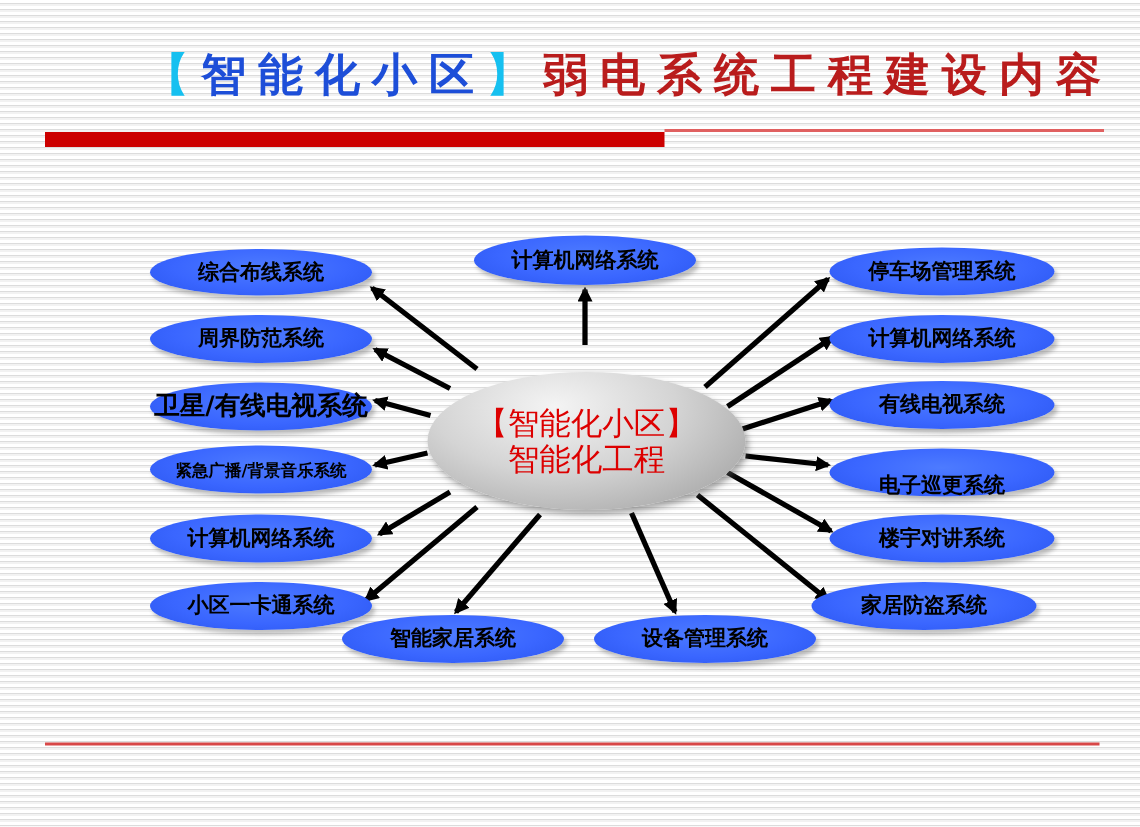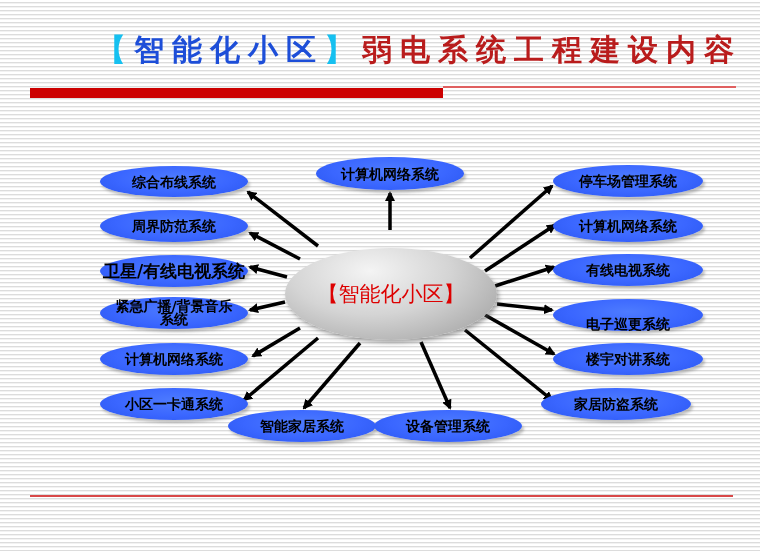--- a/index.html
+++ b/index.html
@@ -59,36 +59,37 @@
     <line x1="485" y1="271" x2="555" y2="225"></line>
     <line x1="495" y1="286" x2="554" y2="267"></line>
     <line x1="497" y1="304" x2="552" y2="310"></line>
     <line x1="485" y1="315" x2="554" y2="354"></line>
     <line x1="465" y1="330" x2="552" y2="400"></line>
   </g>
 </svg>
 
 <div class="center">
   <div>【智能化小区】</div>
+  <div>智能化工程</div>
 </div>
 
 <div class="node" style="left:316px;top:157px;width:148px;height:33px;">
   <span>计算机网络系统</span>
 </div>
 
 <div class="node" style="left:100px;top:166px;width:148px;height:31px;">
   <span>综合布线系统</span>
 </div>
 <div class="node" style="left:100px;top:210px;width:148px;height:32px;">
   <span>周界防范系统</span>
 </div>
 <div class="node" style="left:100px;top:255px;width:148px;height:32px;font-size:17px;">
   <span>卫星/有线电视系统</span>
 </div>
-<div class="node" style="left:100px;top:297px;width:148px;height:32px;font-size:14px;line-height:13px;padding:0 14px;box-sizing:border-box;">
+<div class="node" style="left:100px;top:297px;width:148px;height:32px;font-size:11px;line-height:13px;padding:0 14px;box-sizing:border-box;">
   <span>紧急广播/背景音乐系统</span>
 </div>
 <div class="node" style="left:100px;top:343px;width:148px;height:32px;">
   <span>计算机网络系统</span>
 </div>
 <div class="node" style="left:100px;top:388px;width:148px;height:32px;">
   <span>小区一卡通系统</span>
 </div>
 
 <div class="node" style="left:553px;top:165px;width:150px;height:32px;">
@@ -106,17 +107,17 @@
 <div class="node" style="left:553px;top:343px;width:150px;height:32px;">
   <span>楼宇对讲系统</span>
 </div>
 <div class="node" style="left:541px;top:388px;width:150px;height:32px;">
   <span>家居防盗系统</span>
 </div>
 
 <div class="node" style="left:228px;top:410px;width:148px;height:32px;">
   <span>智能家居系统</span>
 </div>
-<div class="node" style="left:374px;top:410px;width:148px;height:32px;">
+<div class="node" style="left:396px;top:410px;width:148px;height:32px;">
   <span>设备管理系统</span>
 </div>
 
 <div class="bar-bottom"></div>
 
 </body></html>

